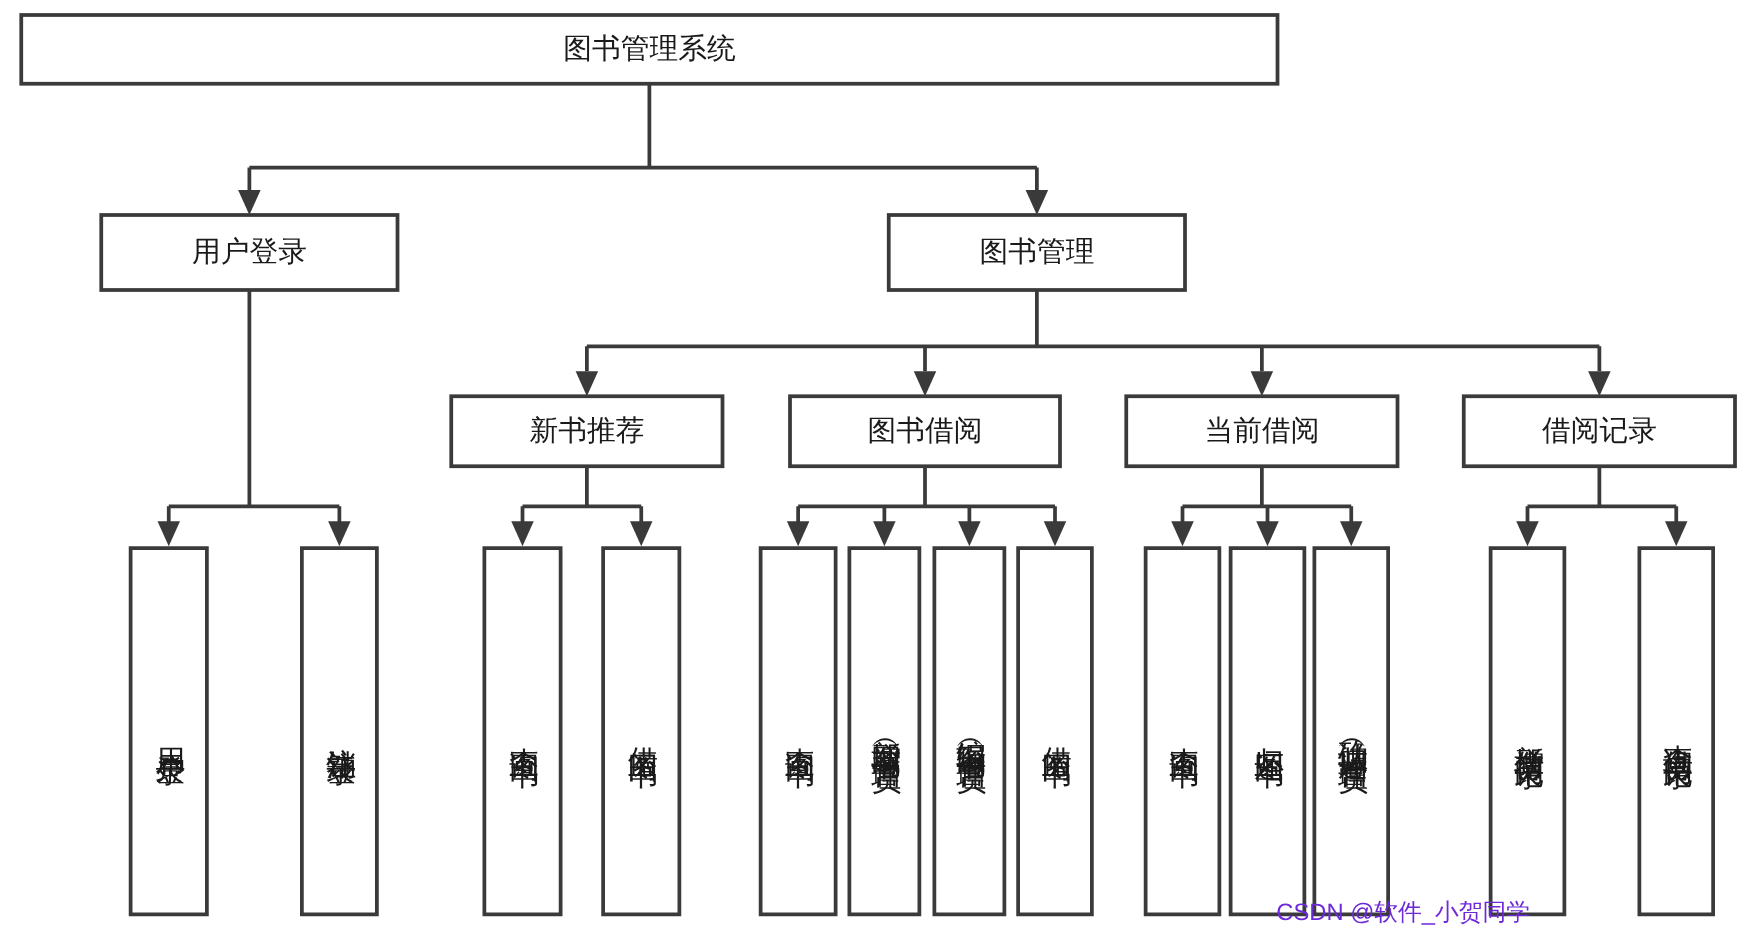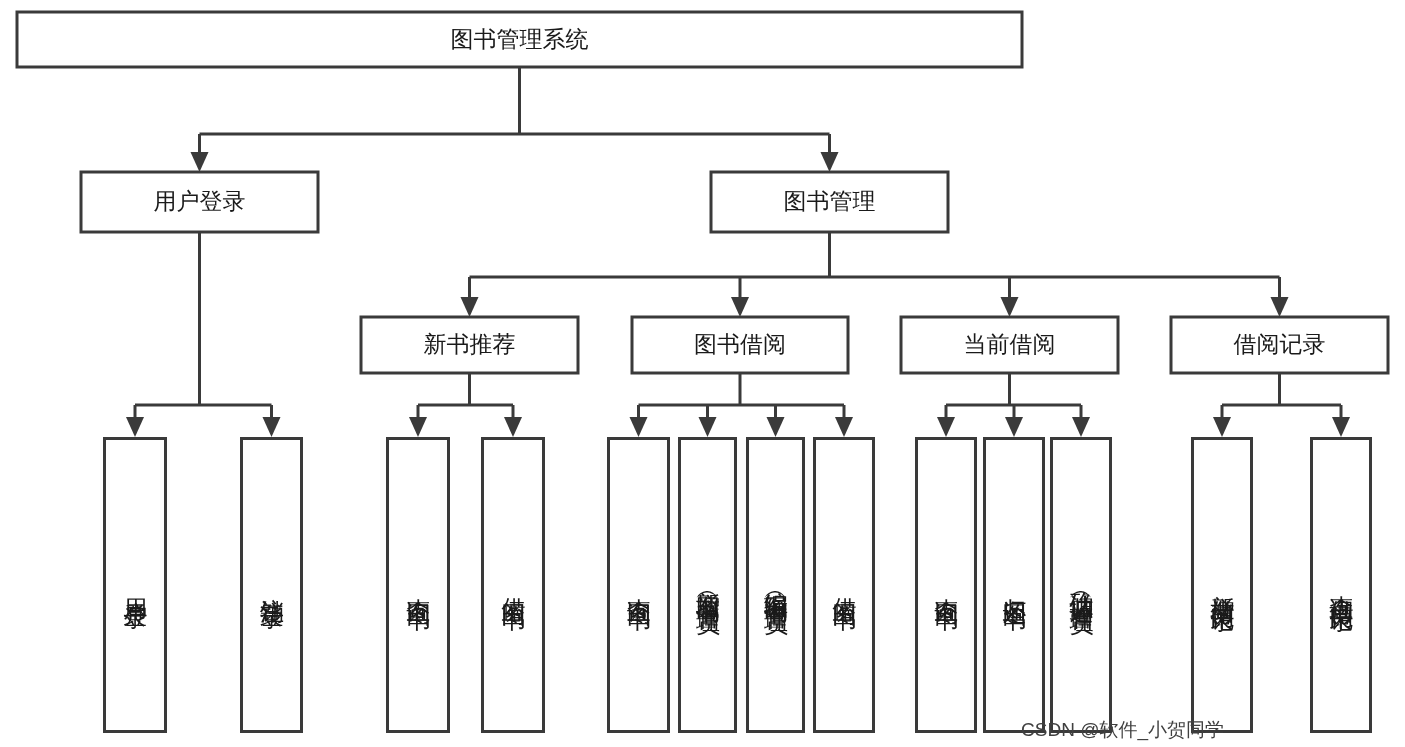--- a/index.html
+++ b/index.html
@@ -67,21 +67,21 @@
     letter-spacing: 3px;
     white-space: nowrap;
     text-align: center;
   }
   .watermark {
     position: absolute;
     right: 8px;
     bottom: 4px;
     font-family: "Liberation Sans", "DejaVu Sans", sans-serif;
     font-size: 19px;
-    color: #404040;
+    color: #6d28d9;
     white-space: nowrap;
     pointer-events: none;
   }
 </style>
 </head>
 <body>
 
 <div id="diagram-root">
 
   <svg class="diagram-canvas" id="diagram-svg" viewBox="0 0 1405 747" xmlns="http://www.w3.org/2000/svg">

